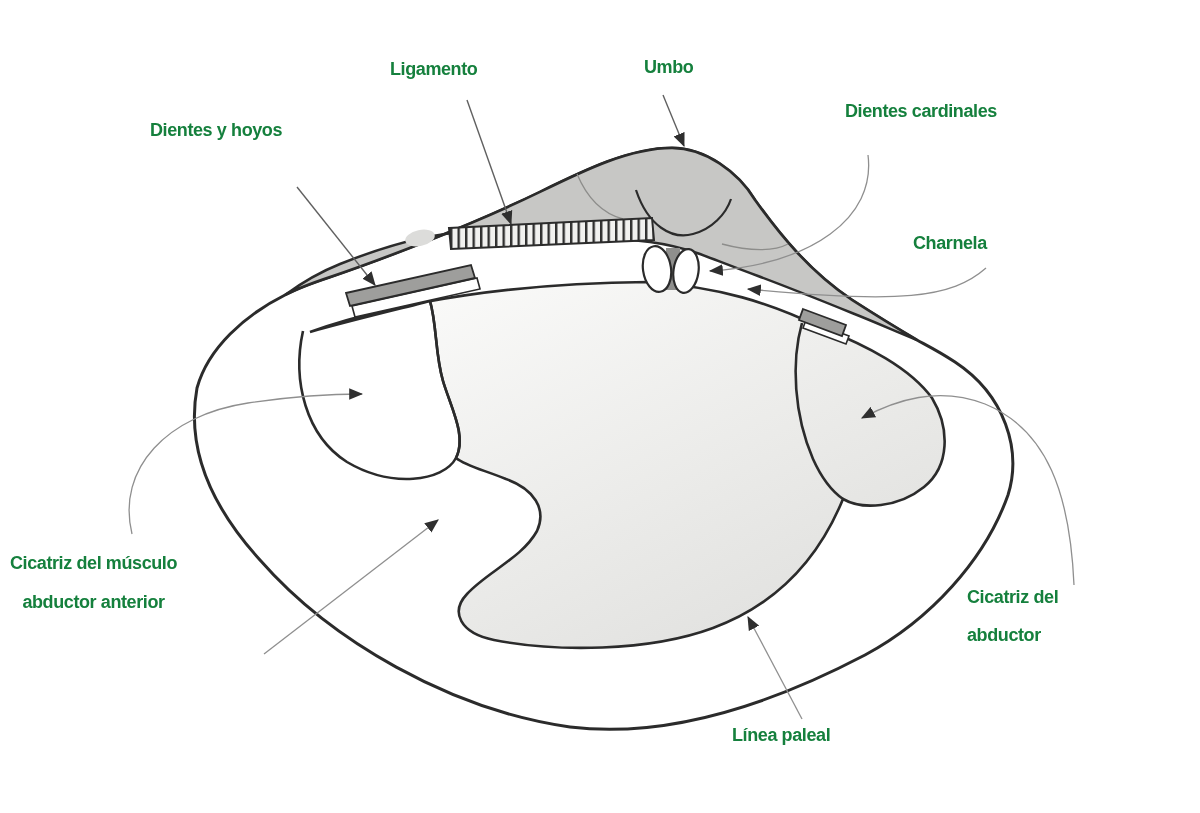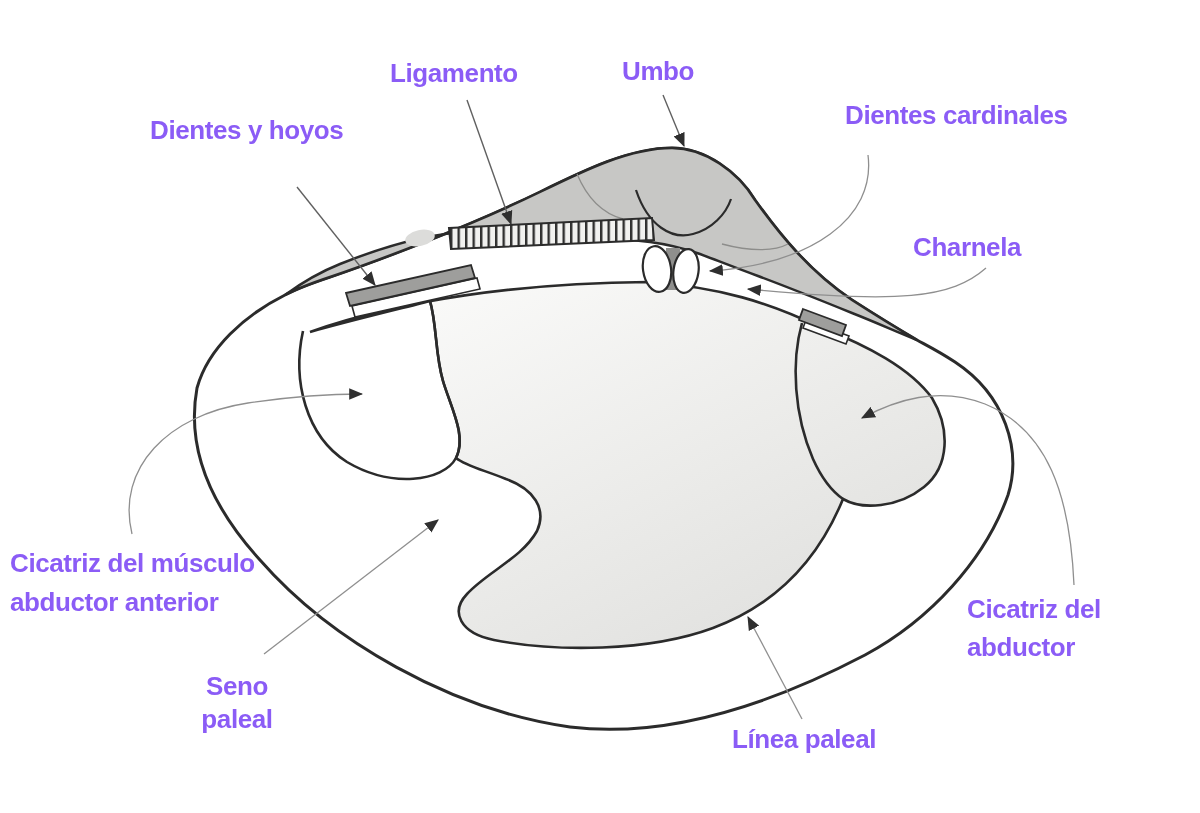--- a/index.html
+++ b/index.html
@@ -1,33 +1,33 @@
 <!DOCTYPE html>
 <html><head>
 <meta charset="utf-8">
 <style>
   html,body{margin:0;padding:0;background:#ffffff;}
   .stage{position:relative;width:1200px;height:813px;background:#ffffff;overflow:hidden;
          font-family:"Liberation Sans",sans-serif;}
   .stage svg{position:absolute;left:0;top:0;}
-  .lbl{position:absolute;font-weight:700;font-size:26px;line-height:1;color:#8b5cf6;
+  .lbl{position:absolute;font-weight:700;font-size:18px;line-height:1;color:#15803d;
        letter-spacing:-0.4px;white-space:nowrap;}
   .lbl span{display:block;}
   #lbl-ligamento{left:390px;top:60px;}
-  #lbl-umbo{left:622px;top:58px;}
+  #lbl-umbo{left:644px;top:58px;}
   #lbl-dientes-lat{left:122px;top:110px;margin-left:28px;}
   #lbl-dientes-lat span{line-height:40px;}
   #lbl-cardinales{left:797px;top:102px;margin-left:48px;}
   #lbl-charnela{left:913px;top:234px;}
   #lbl-cic-izq{left:10px;top:544px;}
-  #lbl-cic-izq span{line-height:39px;}
+  #lbl-cic-izq span{line-height:39px;text-align:center;}
   #lbl-seno{left:158px;top:670px;width:158px;text-align:center;}
   #lbl-seno span{line-height:33px;}
   #lbl-linea{left:732px;top:726px;}
-  #lbl-cic-der{left:967px;top:590px;}
+  #lbl-cic-der{left:967px;top:578px;}
   #lbl-cic-der span{line-height:38px;}
   .outline{fill:#ffffff;stroke:#2b2b2b;stroke-width:3;}
   .gray{fill:#c7c7c5;stroke:#2b2b2b;stroke-width:2.5;}
   .cavity{stroke:#2b2b2b;stroke-width:2.6;}
   .scar{fill:none;stroke:#2b2b2b;stroke-width:2.6;}
   .decor-dark{fill:none;stroke:#2b2b2b;stroke-width:2.2;}
   .decor-soft{fill:none;stroke:#8d8d8b;stroke-width:1.3;}
   .tooth{fill:#9e9e9c;stroke:#2b2b2b;stroke-width:1.8;}
   .socket{fill:#ffffff;stroke:#2b2b2b;stroke-width:1.6;}
   .cardinal{fill:#ffffff;stroke:#2b2b2b;stroke-width:2.2;}
@@ -122,24 +122,20 @@
 
   <div class="lbl" id="lbl-cardinales">Dientes cardinales</div>
 
   <div class="lbl" id="lbl-charnela">Charnela</div>
 
   <div class="lbl" id="lbl-cic-izq">
     <span>Cicatriz del músculo</span>
     <span>abductor anterior</span>
   </div>
 
-  <div class="lbl" id="lbl-seno">
-    <span>Seno</span>
-    <span>paleal</span>
-  </div>
 
   <div class="lbl" id="lbl-linea">Línea paleal</div>
 
   <div class="lbl" id="lbl-cic-der">
     <span>Cicatriz del</span>
     <span>abductor</span>
   </div>
 
 </div>
 

